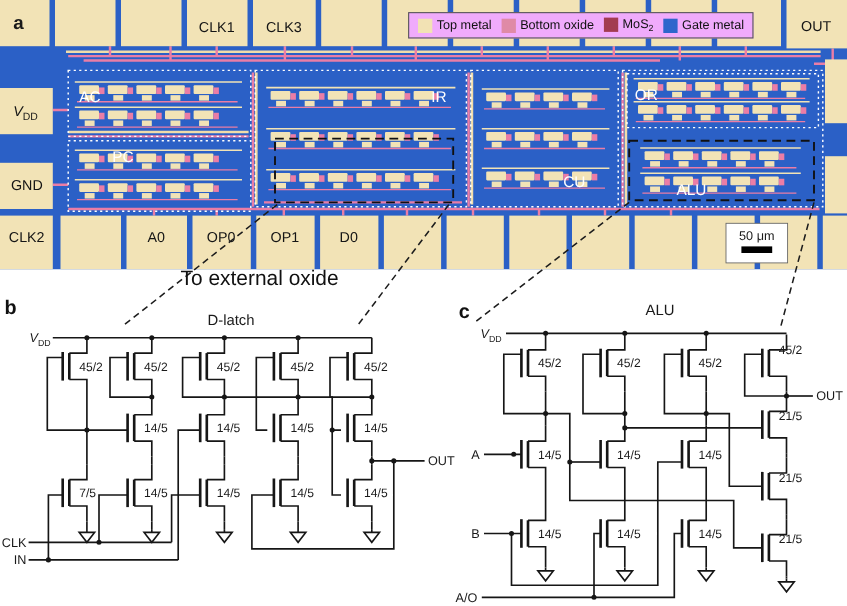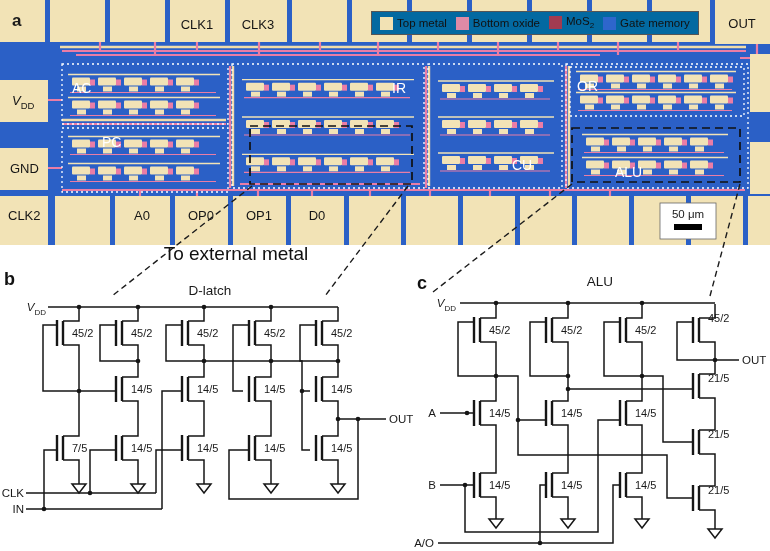--- a/index.html
+++ b/index.html
@@ -17,21 +17,21 @@
   .dot{fill:#161616;}
   .tl{font-size:11px;}
   .port{font-size:11.5px;}
   .ttl{font-size:13.5px;}
   .scalebox{fill:#ffffff;stroke:#666;stroke-width:0.8;}
   .scaletext{font-size:11.5px;}
   .traces-pink{fill:none;stroke:#ea7da6;stroke-width:2.2;}
   .traces-tan{fill:none;stroke:#f0dcaa;stroke-width:2.4;}
   .connector{stroke:#1c1c1c;stroke-width:1.4;stroke-dasharray:6 4;}
   .html-label{position:absolute;color:#111;}
-  #legend{position:absolute;left:371px;top:11px;height:24px;background:#0369a1;
+  #legend{position:absolute;left:371px;top:11px;height:24px;background:#f0abfc;
           border:1px solid #555;display:flex;align-items:center;gap:9px;
           padding:0 8px;box-sizing:border-box;}
   .leg-item{display:flex;align-items:center;gap:4px;font-size:11.5px;color:#111;white-space:nowrap;}
   .leg-swatch{width:13px;height:13px;display:inline-block;}
   sub{font-size:8px;}
   #ext-label{left:118px;top:243px;width:236px;text-align:center;font-size:19px;}
   #letter-b{left:4px;top:269px;font-size:18px;font-weight:bold;}
   #letter-c{left:417px;top:273px;font-size:18px;font-weight:bold;}
 </style>
 </head>
@@ -387,32 +387,32 @@
     <span class="leg-item">
       <span class="leg-swatch" style="background: rgb(223, 138, 166);"></span>
       <span>Bottom oxide</span>
     </span>
     <span class="leg-item">
       <span class="leg-swatch" style="background: rgb(162, 59, 81);"></span>
       <span><span>MoS</span><sub>2</sub></span>
     </span>
     <span class="leg-item">
       <span class="leg-swatch" style="background: rgb(46, 102, 204);"></span>
-      <span>Gate memory</span>
+      <span>Gate metal</span>
     </span>
   </div>
 
   <svg style="left:0;top:0;pointer-events:none" width="770" height="551" viewBox="0 0 770 551">
     <line class="connector" x1="252" y1="186" x2="112" y2="296"></line>
     <line class="connector" x1="408" y1="186" x2="325" y2="296"></line>
     <line class="connector" x1="572" y1="184" x2="433" y2="292"></line>
     <line class="connector" x1="740" y1="184" x2="710" y2="296"></line>
   </svg>
 
-  <div id="ext-label" class="html-label">To external metal</div>
+  <div id="ext-label" class="html-label">To external oxide</div>
   <div id="letter-b" class="html-label">b</div>
   <div id="letter-c" class="html-label">c</div>
 
   <svg id="panel-b" style="left:0;top:281px" width="430" height="270" viewBox="0 0 430 270">
     <defs>
       <g id="nfet" fill="none" stroke="#161616">
         <path stroke-width="1.5" d="M0,-12 H16 V-26 M0,12 H16 V26"></path>
         <line stroke-width="2.4" x1="0" y1="-12" x2="0" y2="12"></line>
         <line stroke-width="2.4" x1="-6" y1="-13" x2="-6" y2="13"></line>
       </g>

